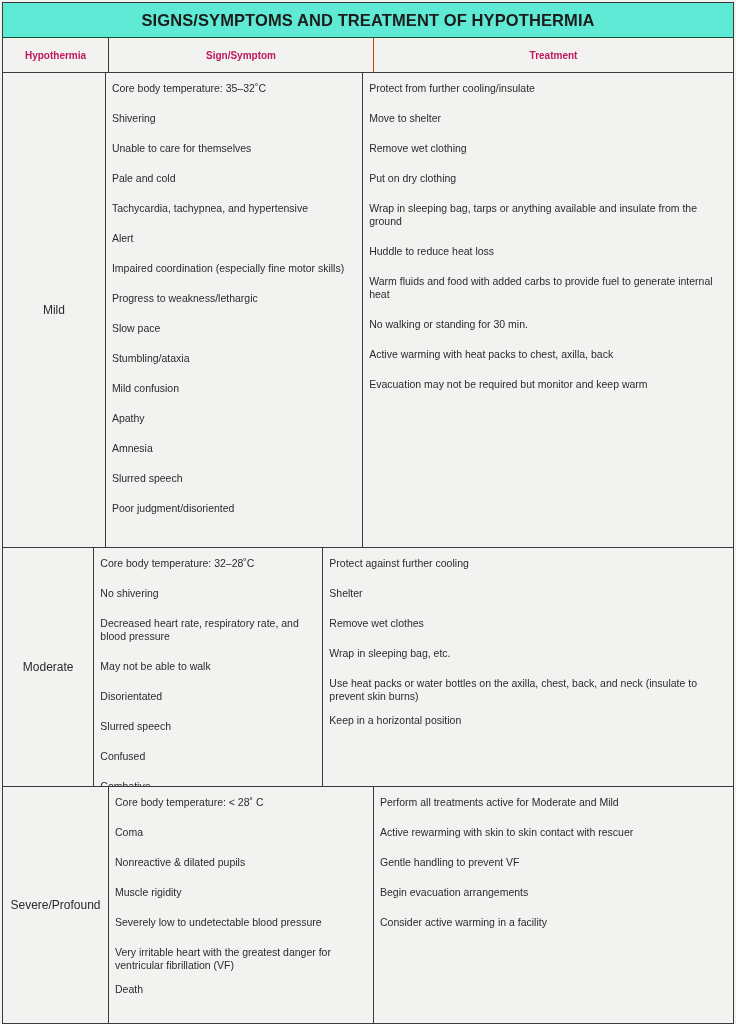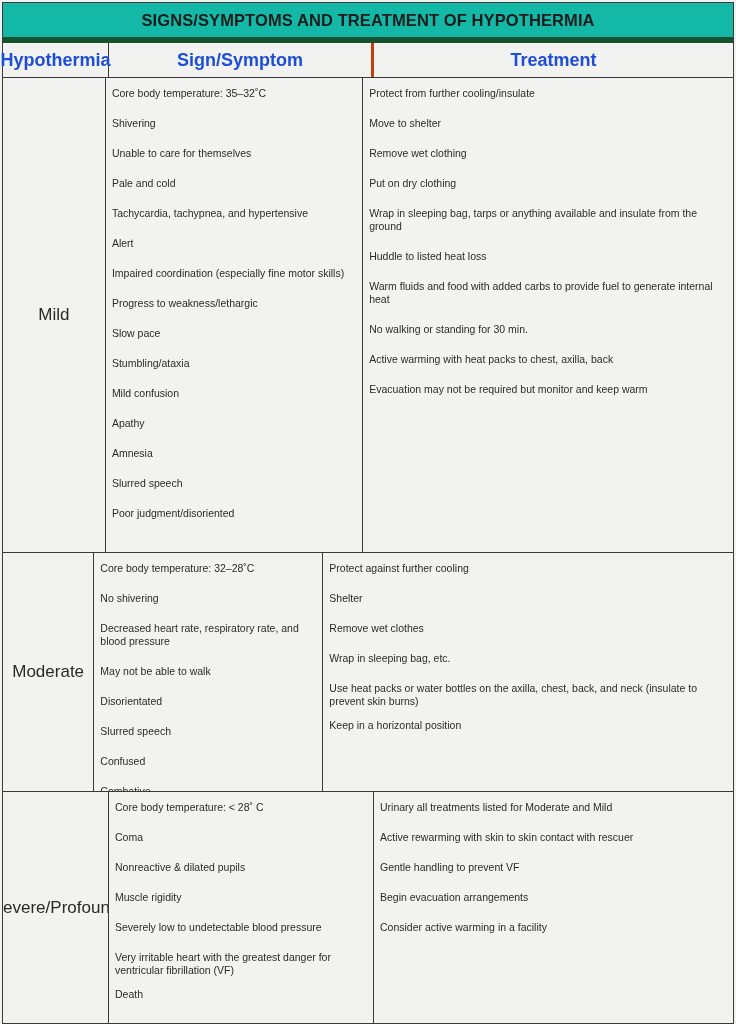--- a/index.html
+++ b/index.html
@@ -28,52 +28,52 @@
     border: 1px solid #3a3a3a;
     border-bottom: none;
     background: #f2f2f0;
     display: flex;
     flex-direction: column;
   }
 
   
   .title-bar {
     flex: 0 0 34px;
-    border-bottom: 6px solid #14532d;
+    border-bottom: 1px solid #14532d;
     display: flex;
     align-items: center;
     justify-content: center;
-    background: #14b8a6;
+    background: #5eead4;
   }
   .title-bar .title-text {
     font-size: 16.5px;
     font-weight: bold;
     letter-spacing: 0.1px;
     color: #1c1c1c;
     text-align: center;
   }
 
   
   .head-row {
     flex: 0 0 34px;
     display: flex;
     border-bottom: 1px solid #3a3a3a;
     background: #f2f2f0;
   }
   .head-cell {
     display: flex;
     align-items: center;
     justify-content: center;
-    font-size: 18px;
+    font-size: 10px;
     font-weight: bold;
-    color: #1d4ed8;
+    color: #be185d;
     box-sizing: border-box;
   }
   .head-cell.c1 { width: 106px; border-right: 1px solid #3a3a3a; }
-  .head-cell.c2 { width: 265px; border-right: 3px solid #c2410c; }
+  .head-cell.c2 { width: 265px; border-right: 1px solid #c2410c; }
   .head-cell.c3 { flex: 1 1 auto; }
 
   
   .body-area {
     flex: 1 1 auto;
     display: flex;
     flex-direction: column;
     min-height: 0;
   }
   .sev-row {
@@ -90,21 +90,21 @@
     box-sizing: border-box;
     overflow: hidden;
   }
   .cell.c1 {
     width: 106px;
     border-right: 1px solid #3a3a3a;
     display: flex;
     align-items: center;
     justify-content: center;
     text-align: center;
-    font-size: 17px;
+    font-size: 12px;
     color: #2a2a2a;
   }
   .cell.c2 {
     width: 265px;
     border-right: 1px solid #3a3a3a;
     padding: 9px 0 0 6px;
   }
   .cell.c3 {
     flex: 1 1 auto;
     padding: 9px 8px 0 6px;
@@ -164,21 +164,21 @@
           <li>Poor judgment/disoriented</li>
         </ul>
       </div>
       <div class="cell c3">
         <ul class="items">
           <li>Protect from further cooling/insulate</li>
           <li>Move to shelter</li>
           <li>Remove wet clothing</li>
           <li>Put on dry clothing</li>
           <li>Wrap in sleeping bag, tarps or anything available and insulate from the ground</li>
-          <li>Huddle to listed heat loss</li>
+          <li>Huddle to reduce heat loss</li>
           <li>Warm fluids and food with added carbs to provide fuel to generate internal heat</li>
           <li>No walking or standing for 30 min.</li>
           <li>Active warming with heat packs to chest, axilla, back</li>
           <li>Evacuation may not be required but monitor and keep warm</li>
         </ul>
       </div>
     </div>
 
     <div class="sev-row r-moderate">
       <div class="cell c1">Moderate</div>
@@ -214,21 +214,21 @@
           <li>Coma</li>
           <li>Nonreactive &amp; dilated pupils</li>
           <li>Muscle rigidity</li>
           <li>Severely low to undetectable blood pressure</li>
           <li class="wrapped">Very irritable heart with the greatest danger for ventricular fibrillation (VF)</li>
           <li>Death</li>
         </ul>
       </div>
       <div class="cell c3">
         <ul class="items">
-          <li>Urinary all treatments listed for Moderate and Mild</li>
+          <li>Perform all treatments active for Moderate and Mild</li>
           <li>Active rewarming with skin to skin contact with rescuer</li>
           <li>Gentle handling to prevent VF</li>
           <li>Begin evacuation arrangements</li>
           <li>Consider active warming in a facility</li>
         </ul>
       </div>
     </div>
 
   </div>
 </div>

